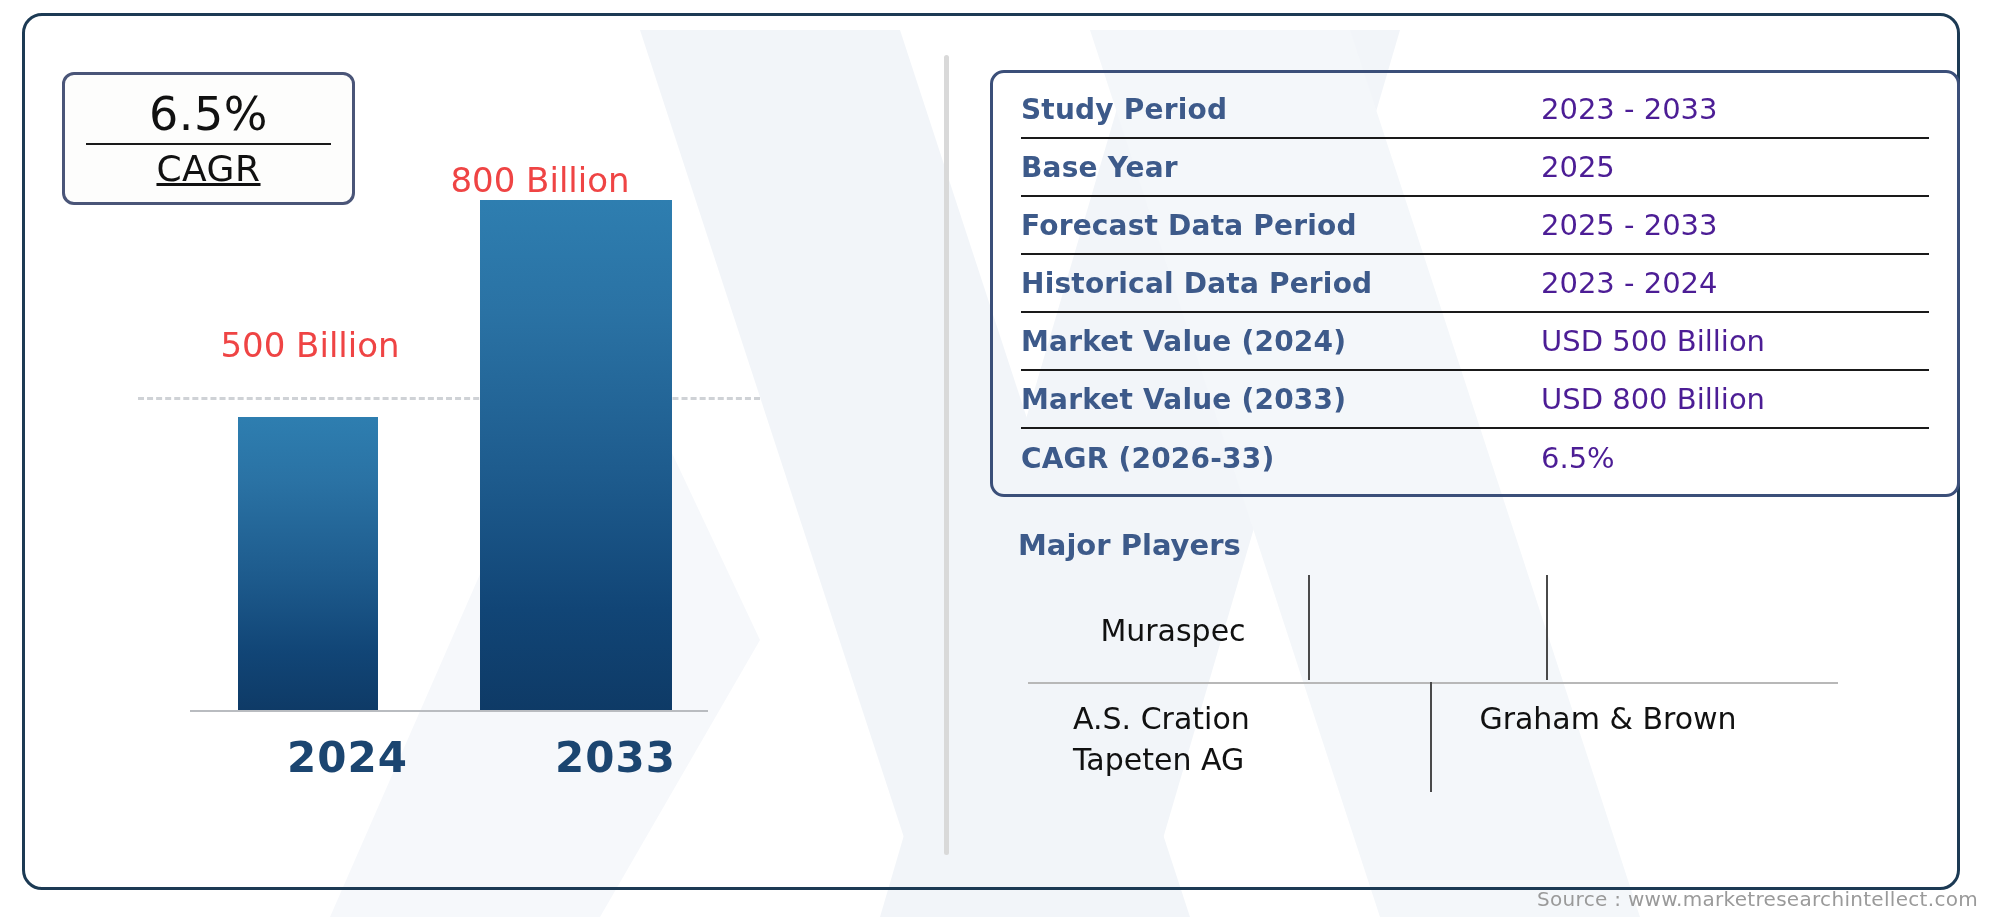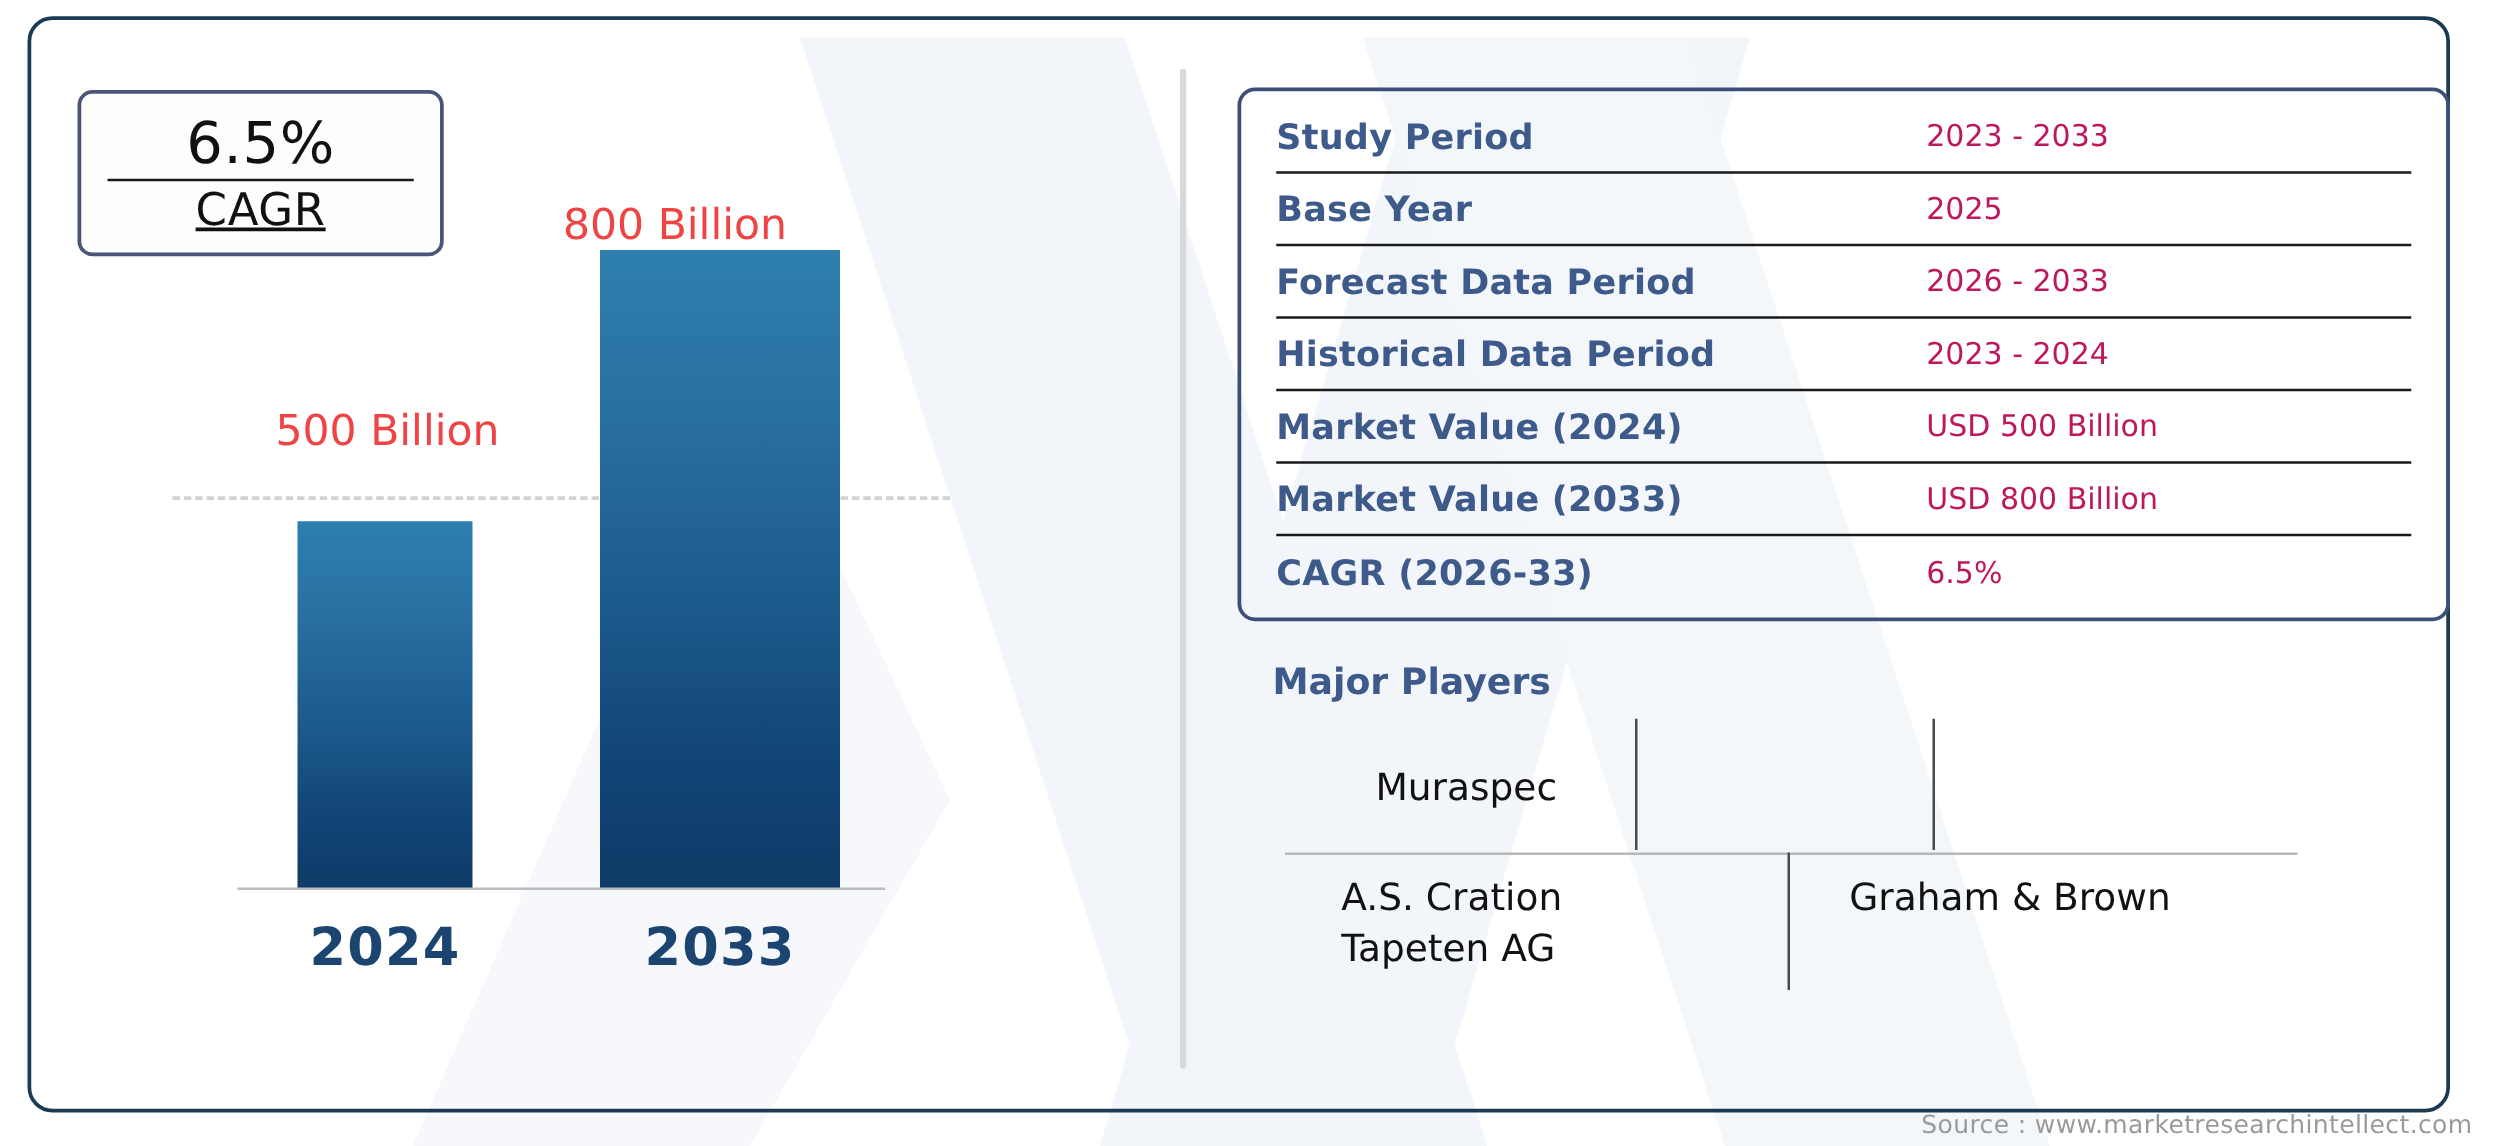--- a/index.html
+++ b/index.html
@@ -37,36 +37,36 @@
          background:linear-gradient(180deg,#2e7eb0 0%,#2a72a4 22%,#1d5a8c 55%,#114576 80%,#0e3a66 100%); }
 
   .gridline { position:absolute; left:-12px; width:622px; height:0;
               border-top:3px dashed #cfd2d6; }
   .gridline-over { position:absolute; height:0; border-top:3px dashed #eef4f8; }
 
   .axis { position:absolute; left:40px; bottom:148px; width:518px; height:2px;
           background:#b9bcc0; }
 
   .year { position:absolute; bottom:78px; font-size:42px; font-weight:bold;
-          color:#1b4570; text-align:center; letter-spacing:1px; }
+          color:#1b4570; text-align:right; letter-spacing:1px; }
 
   
   .vdivider { position:absolute; left:944px; top:55px; width:5px; height:800px;
               background:#d9d9d9; border-radius:3px; z-index:2; }
 
   
   .info-card { position:absolute; left:990px; top:70px; width:970px; height:427px;
                border:3px solid #3b4f79; border-radius:14px; background:transparent; z-index:3; }
   .info-rows { position:absolute; left:28px; top:8px; width:908px; }
   .info-row { display:flex; align-items:center; height:58px;
               border-bottom:2px solid #1a1a1a; }
   .info-row:last-child { border-bottom:none; }
   .info-key { width:520px; font-size:28px; color:#3d5a8a; font-weight:bold;
               letter-spacing:.2px; }
-  .info-val { font-size:24px; color:#be185d; }
+  .info-val { font-size:29px; color:#4c1d95; }
 
   
   .mp-title { position:absolute; left:1018px; top:528px; font-size:29px;
               font-weight:bold; color:#3d5a8a; z-index:3; }
 
   .mp-grid { position:absolute; left:1018px; top:570px; width:882px; height:250px; z-index:3; }
   .mp-cell { position:absolute; font-size:30px; color:#111; text-align:center;
              line-height:1.38; }
   .mp-vline { position:absolute; width:2px; background:#4a4a4a; }
   .mp-hline { position:absolute; height:2px; background:#b8b8b8; }
@@ -120,21 +120,21 @@
       <div class="info-row">
         <div class="info-key">Study Period</div>
         <div class="info-val">2023 - 2033</div>
       </div>
       <div class="info-row">
         <div class="info-key">Base Year</div>
         <div class="info-val">2025</div>
       </div>
       <div class="info-row">
         <div class="info-key">Forecast Data Period</div>
-        <div class="info-val">2026 - 2033</div>
+        <div class="info-val">2025 - 2033</div>
       </div>
       <div class="info-row">
         <div class="info-key">Historical Data Period</div>
         <div class="info-val">2023 - 2024</div>
       </div>
       <div class="info-row">
         <div class="info-key">Market Value (2024)</div>
         <div class="info-val">USD 500 Billion</div>
       </div>
       <div class="info-row">

